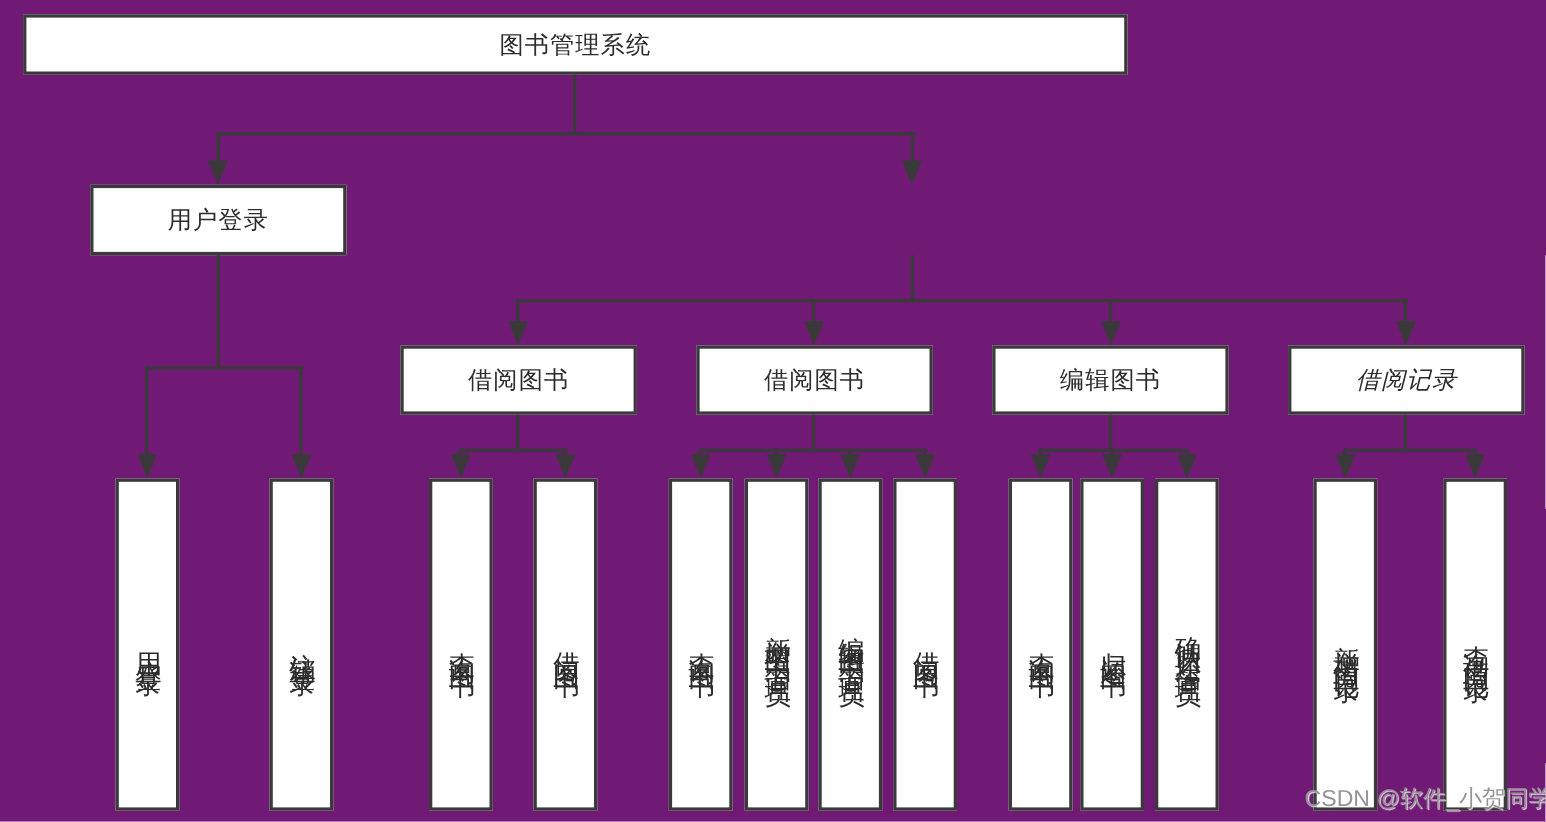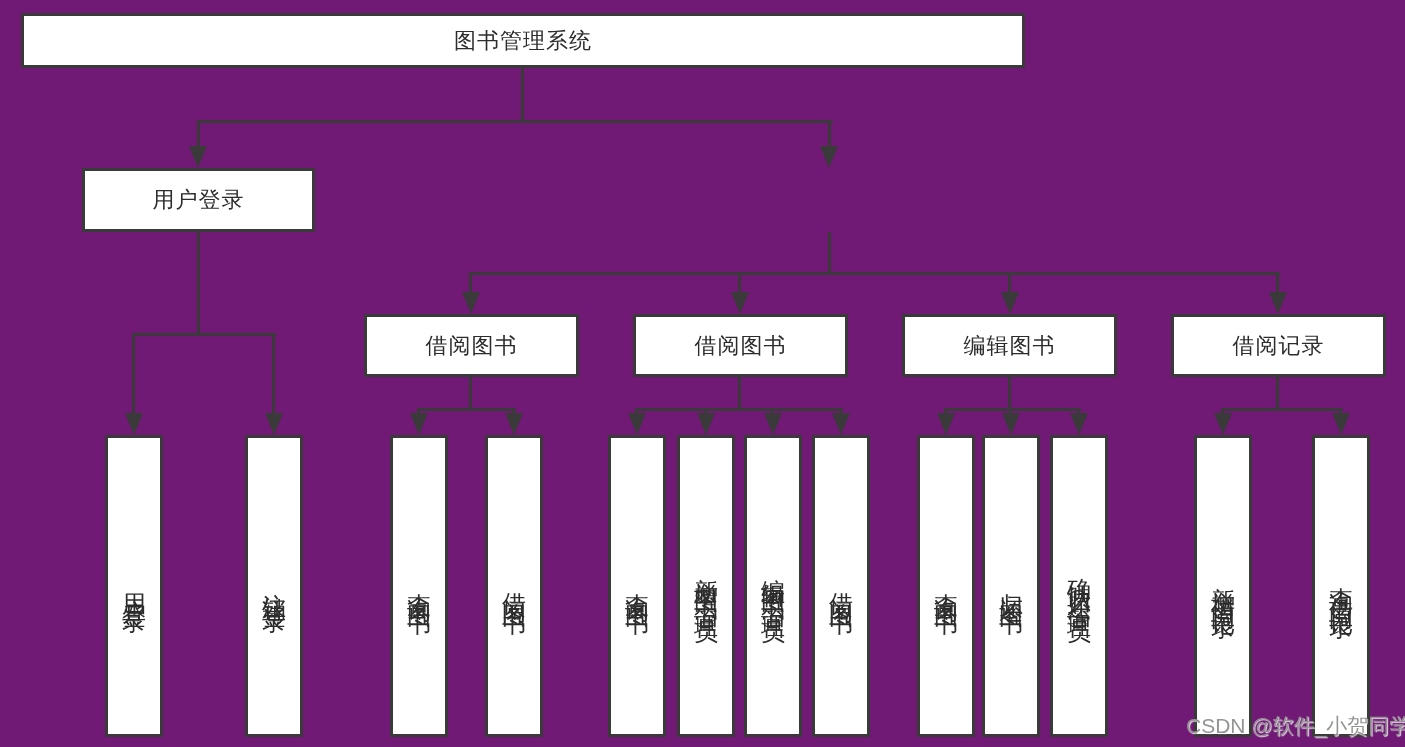--- a/index.html
+++ b/index.html
@@ -70,21 +70,21 @@
   </div>
 
   <div class="box hlabel" style="left:633px;top:314px;width:215px;height:63px;">
     <span>借阅图书</span>
   </div>
 
   <div class="box hlabel" style="left:902px;top:314px;width:215px;height:63px;">
     <span>编辑图书</span>
   </div>
 
-  <div class="box hlabel" style="left:1171px;top:314px;width:215px;height:63px;">
+  <div class="box hlabel" style="left:1171px;top:314px;width:215px;height:63px;font-style:italic;">
     <span>借阅记录</span>
   </div>
 
   <div class="box vnode" style="left:105px;top:435px;width:58px;height:302px;">
     <span class="vtext">用户登录</span>
   </div>
 
   <div class="box vnode" style="left:245px;top:435px;width:58px;height:302px;">
     <span class="vtext">注销登录</span>
   </div>

